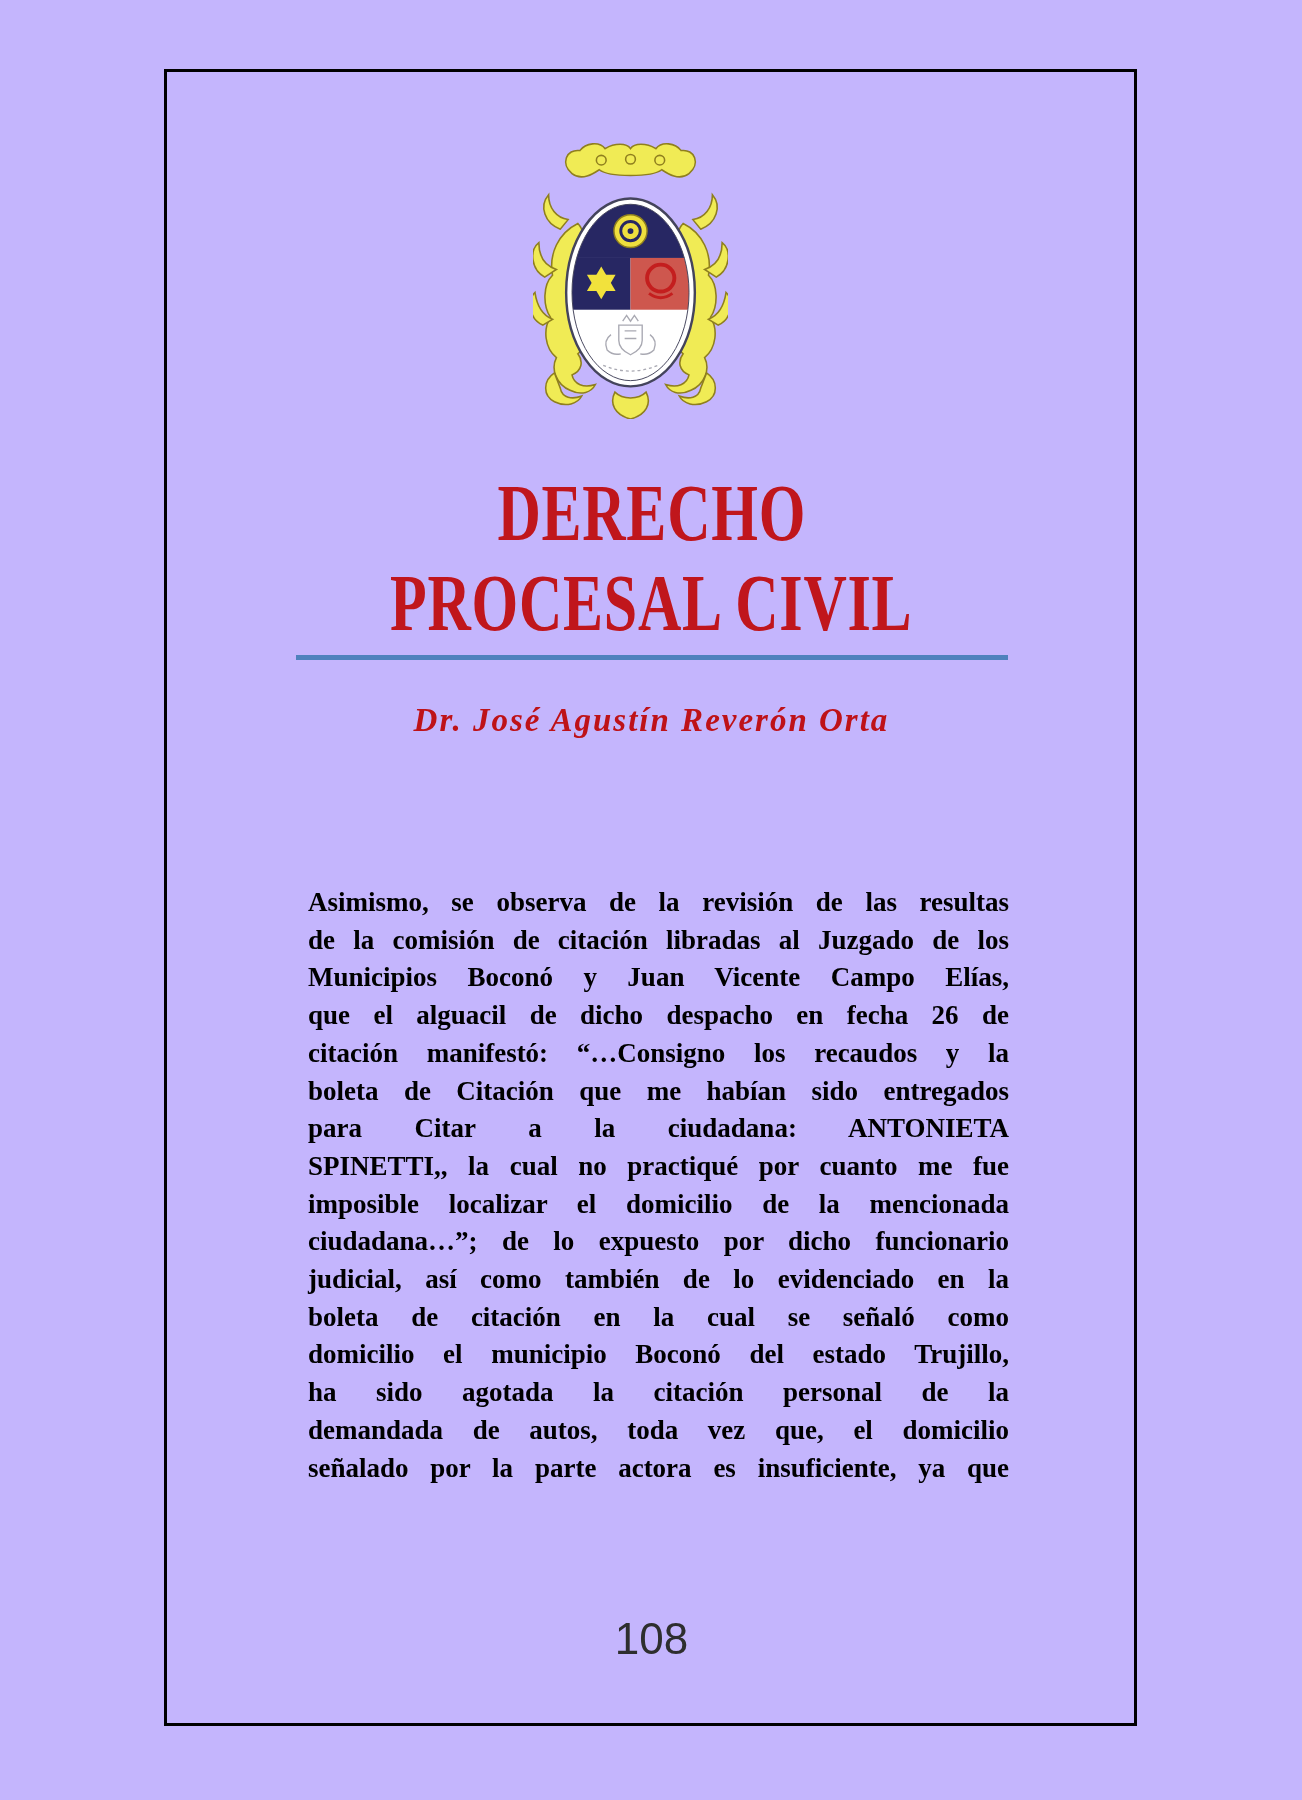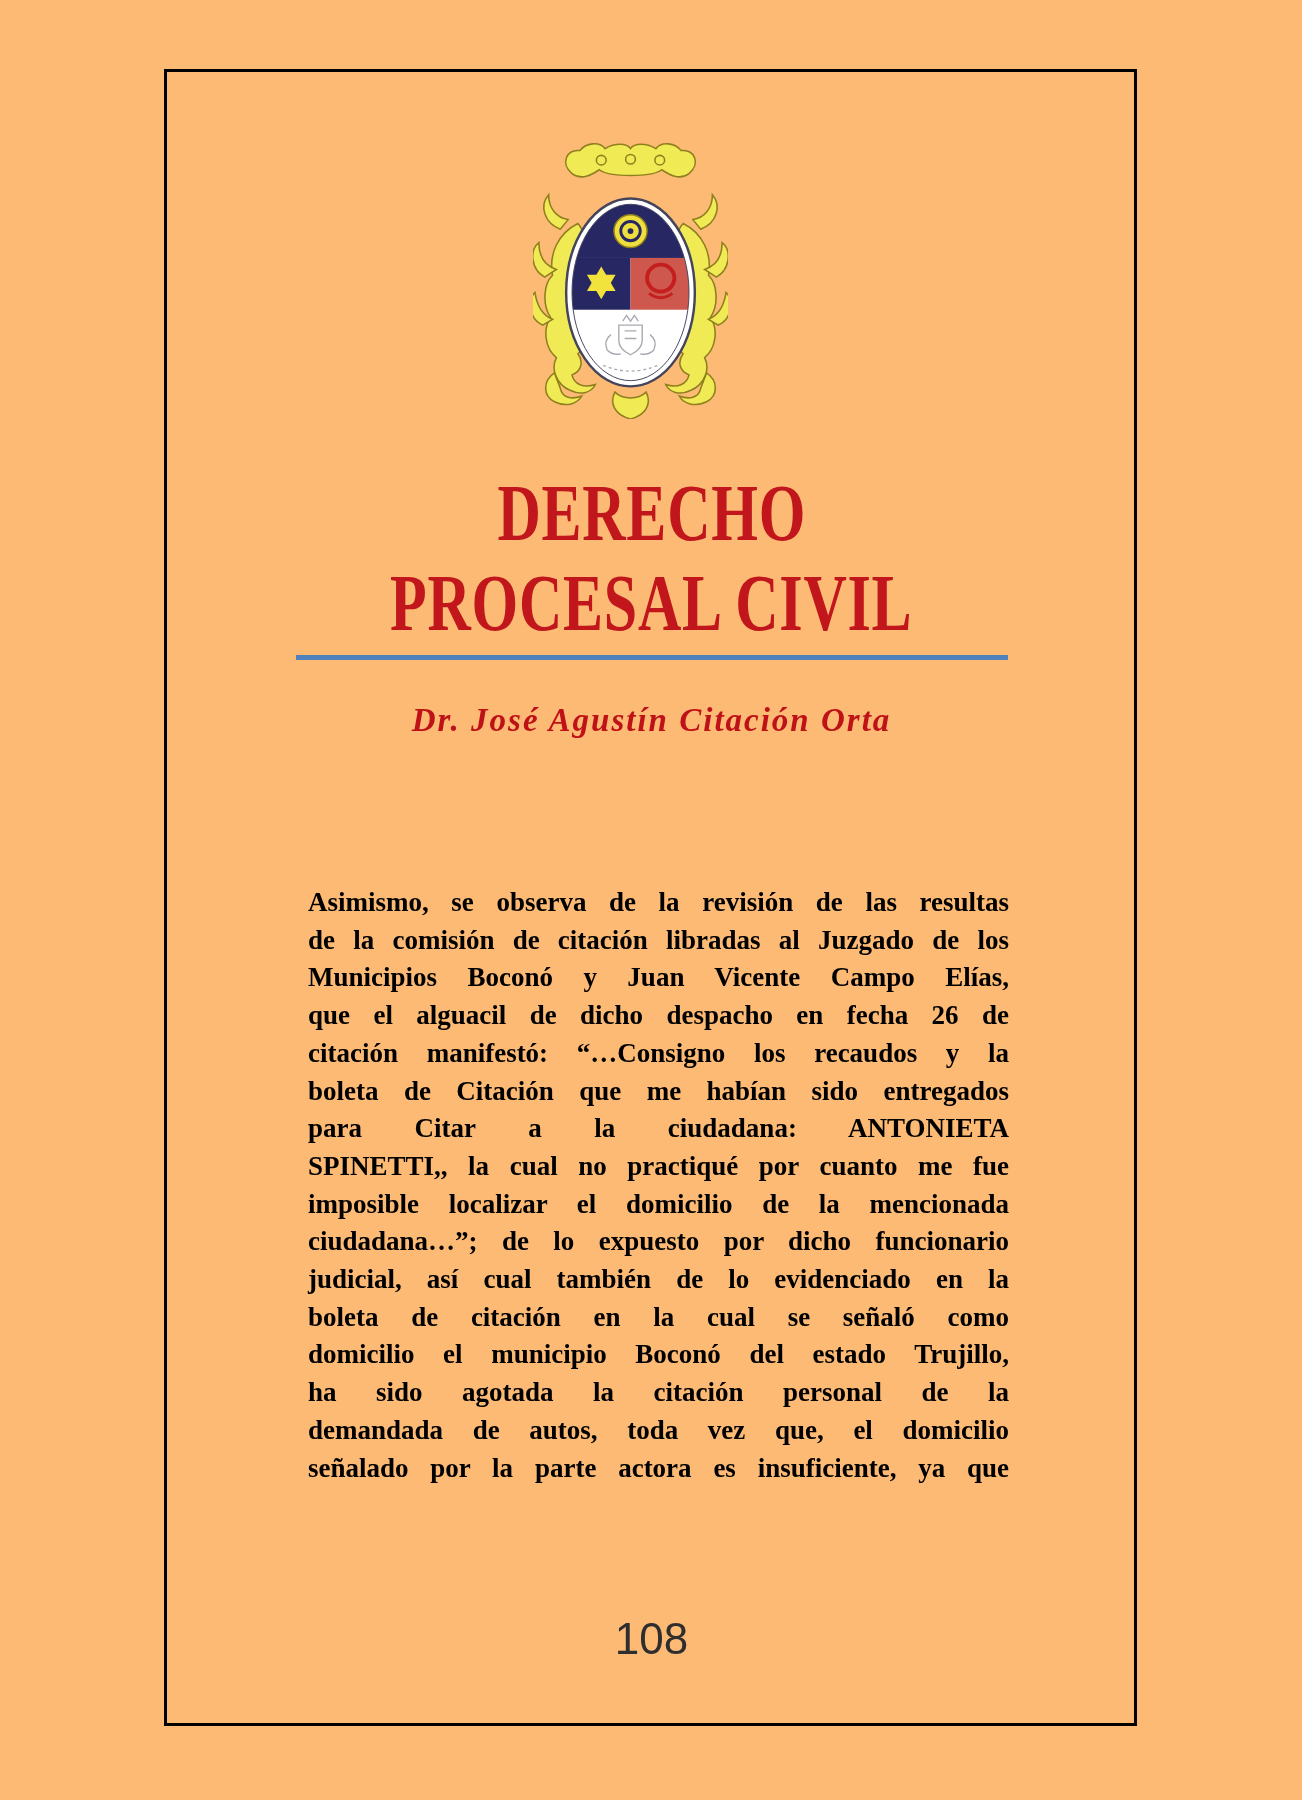--- a/index.html
+++ b/index.html
@@ -1,19 +1,19 @@
 <!DOCTYPE html>
 <html><head>
 <meta charset="utf-8">
 <style>
   html,body{margin:0;padding:0;background:#ffffff;}
   .page{
     position:relative;
     width:1302px;height:1800px;
-    background:#fdba74;
+    background:#c4b5fd;
     font-family:"Liberation Serif", serif;
     overflow:hidden;
   }
   .border-frame{
     position:absolute;
     left:164px;top:69px;
     width:973px;height:1657px;
     border:3px solid #000000;
     box-sizing:border-box;
   }
@@ -144,34 +144,34 @@
     </svg>
   </div>
 
   <div class="title-block">
     <div class="title-line"><span class="squeeze">DERECHO</span></div>
     <div class="title-line"><span class="squeeze">PROCESAL CIVIL</span></div>
   </div>
 
   <div class="rule"></div>
 
-  <div class="author-line">Dr. José Agustín Citación Orta</div>
+  <div class="author-line">Dr. José Agustín Reverón Orta</div>
 
   <div class="body-paragraph">
       <div class="body-line">Asimismo, se observa de la revisión de las resultas</div>
       <div class="body-line">de la comisión de citación libradas al Juzgado de los</div>
       <div class="body-line">Municipios Boconó y Juan Vicente Campo Elías,</div>
       <div class="body-line">que el alguacil de dicho despacho en fecha 26 de</div>
       <div class="body-line it">citación manifestó: “…Consigno los recaudos y la</div>
       <div class="body-line">boleta de Citación que me habían sido entregados</div>
       <div class="body-line">para Citar a la ciudadana: ANTONIETA</div>
       <div class="body-line">SPINETTI,, la cual no practiqué por cuanto me fue</div>
       <div class="body-line">imposible localizar el domicilio de la mencionada</div>
       <div class="body-line it">ciudadana…”; de lo expuesto por dicho funcionario</div>
-      <div class="body-line">judicial, así cual también de lo evidenciado en la</div>
+      <div class="body-line">judicial, así como también de lo evidenciado en la</div>
       <div class="body-line">boleta de citación en la cual se señaló como</div>
       <div class="body-line">domicilio el municipio Boconó del estado Trujillo,</div>
       <div class="body-line">ha sido agotada la citación personal de la</div>
       <div class="body-line">demandada de autos, toda vez que, el domicilio</div>
       <div class="body-line">señalado por la parte actora es insuficiente, ya que</div>
     </div>
 
   <div class="page-number">108</div>
 
 </div>

